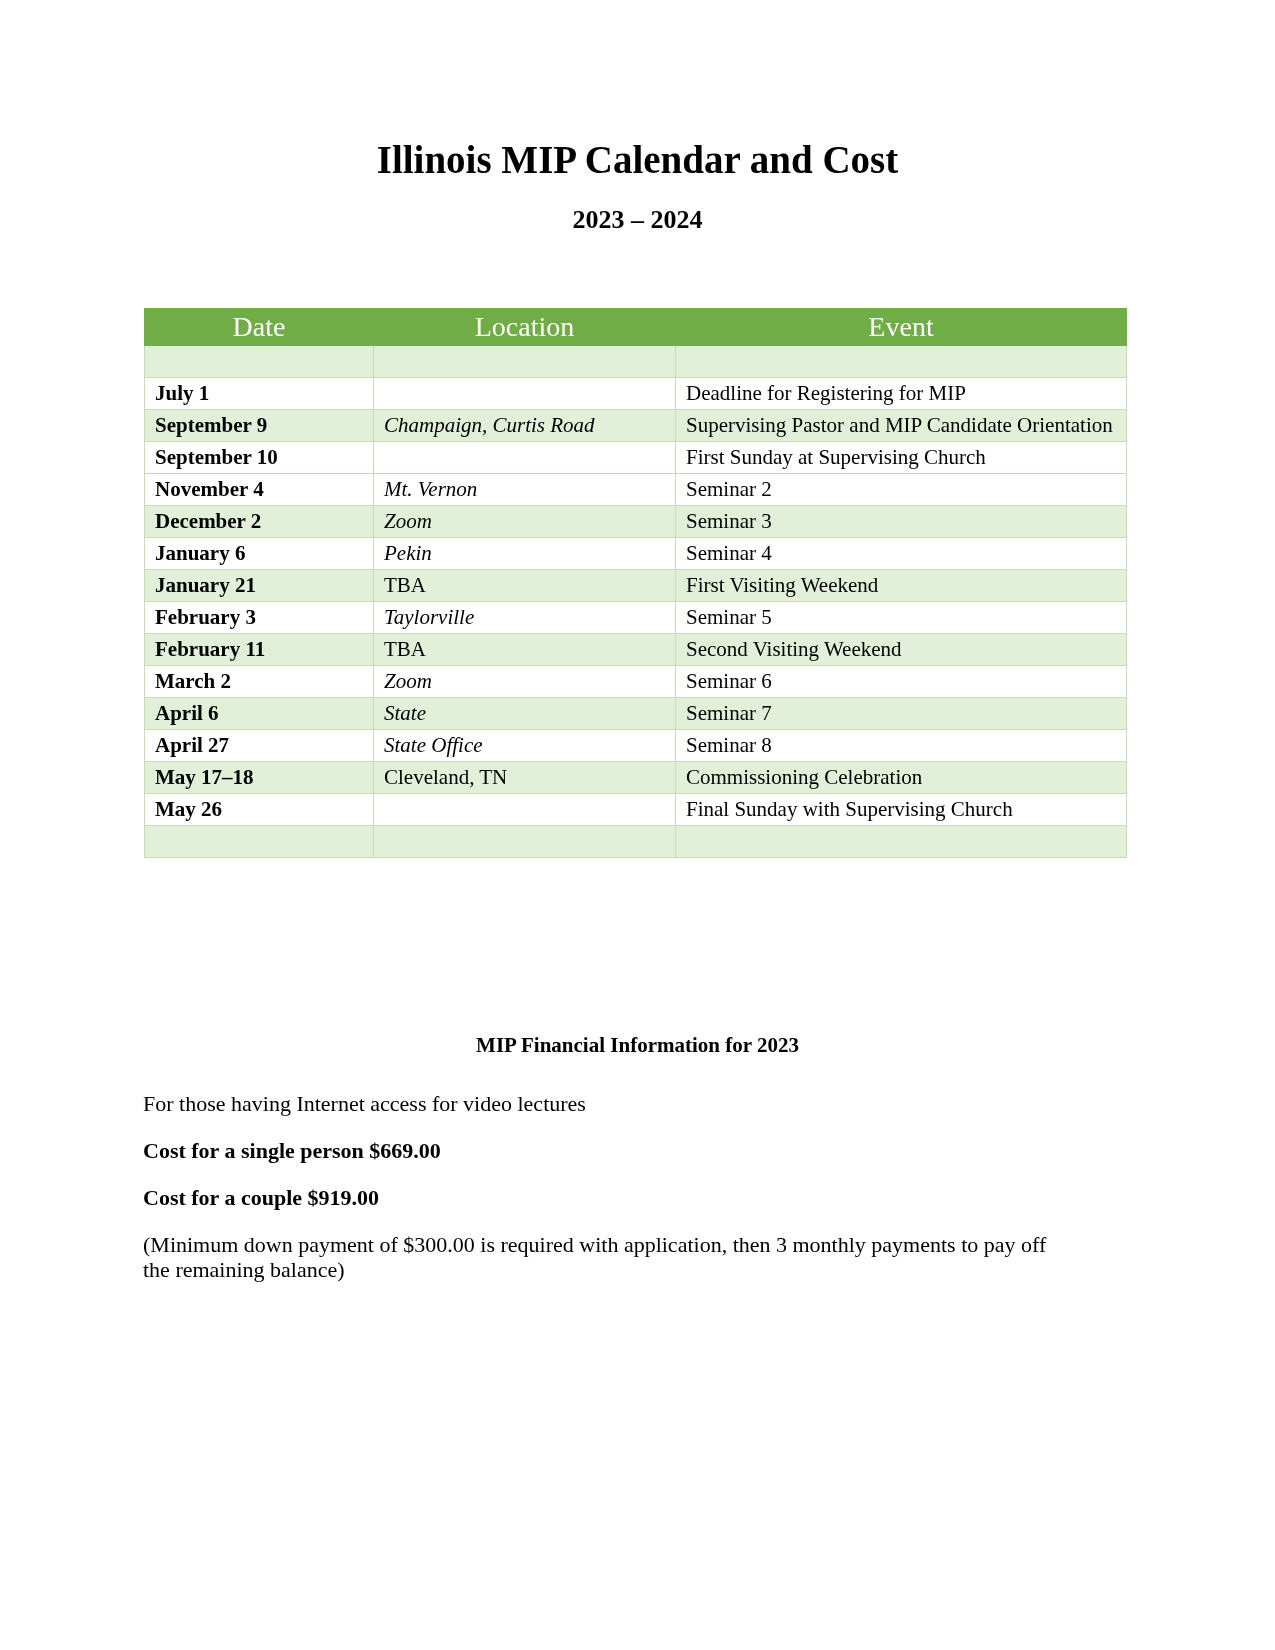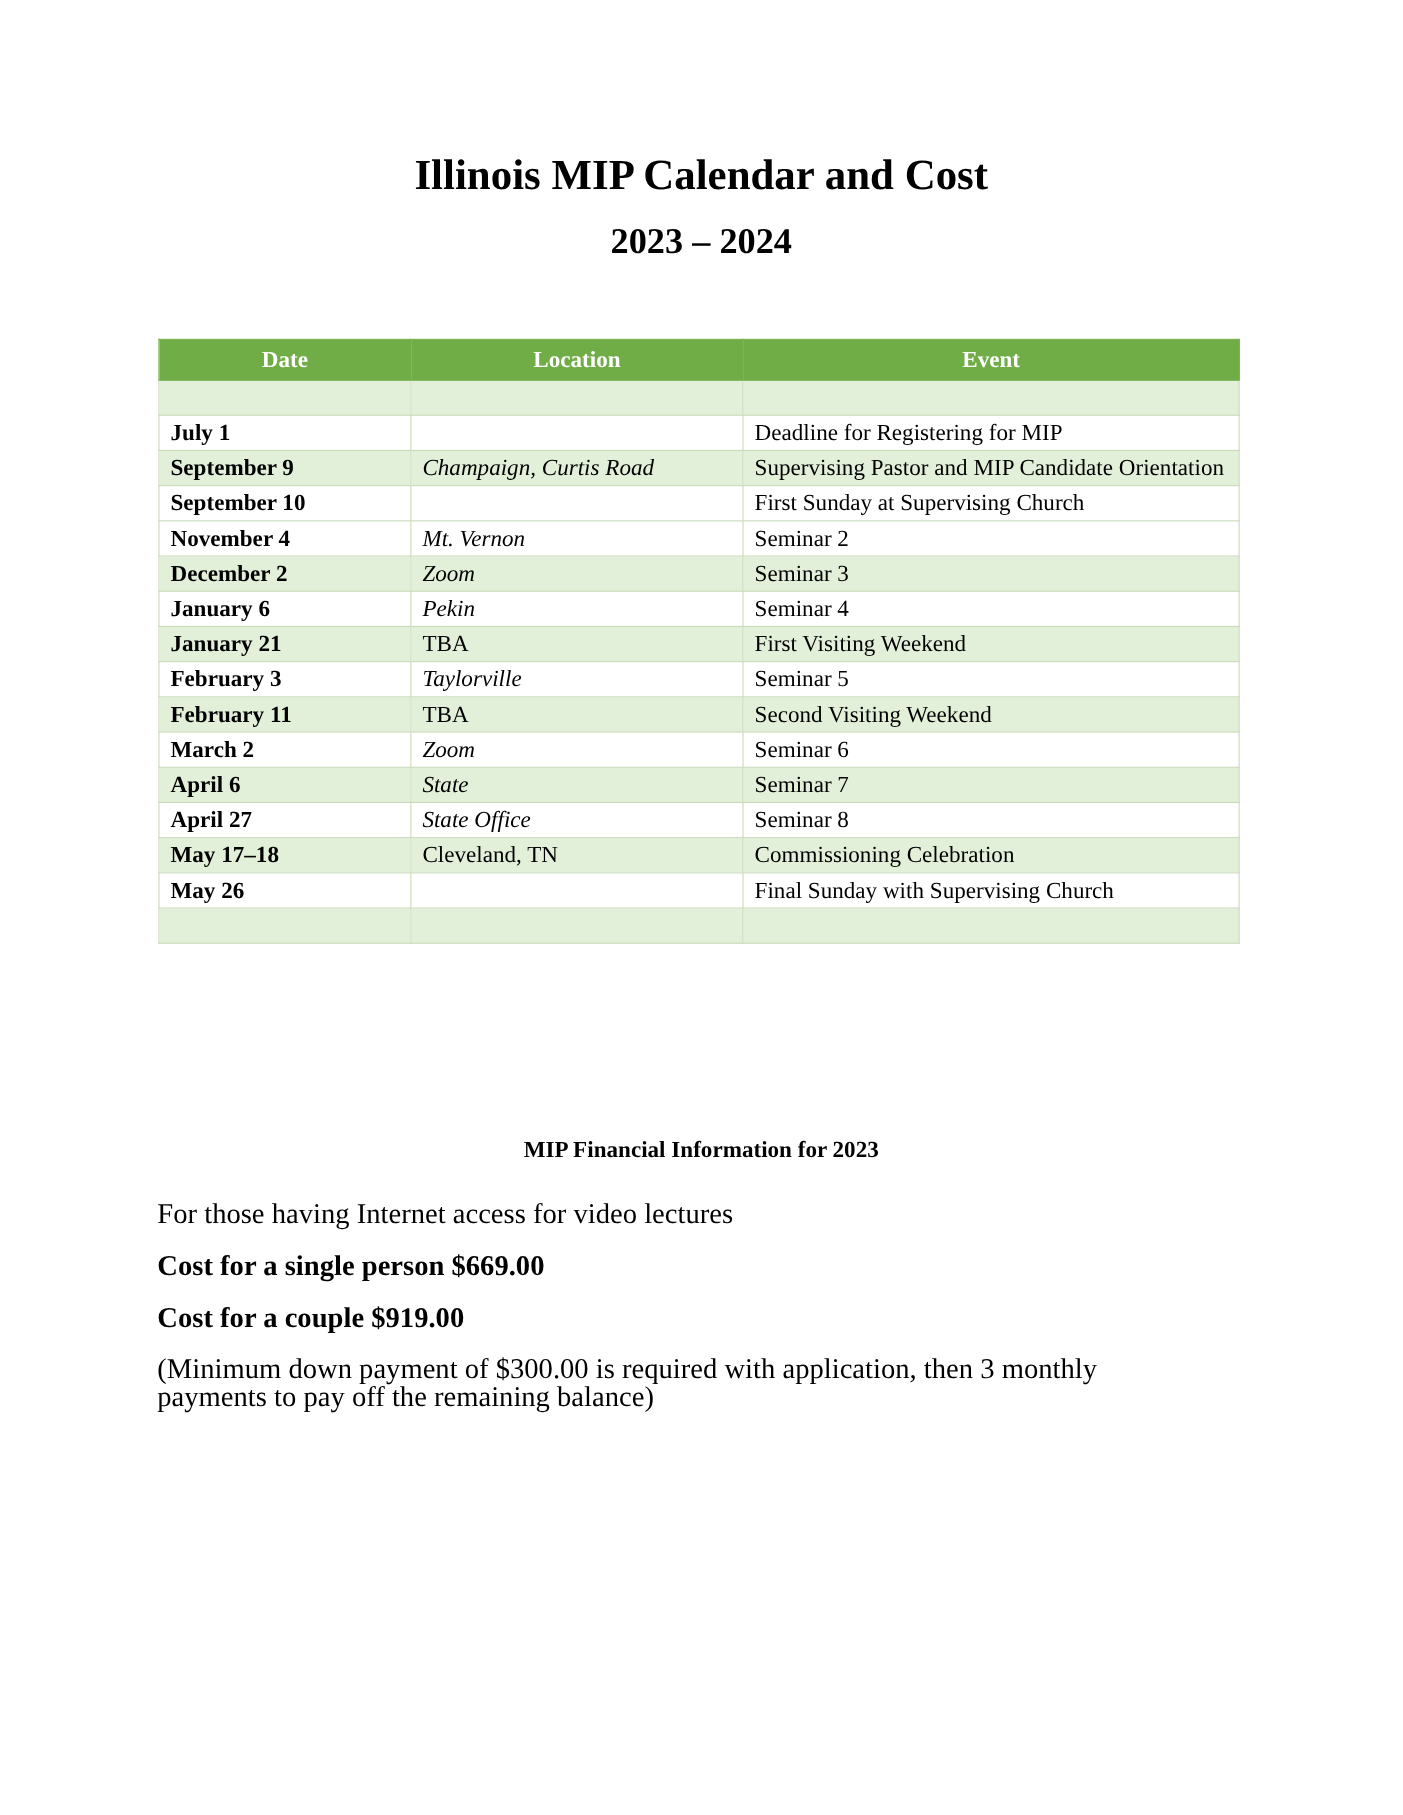--- a/index.html
+++ b/index.html
@@ -20,42 +20,42 @@
   
   h1.doc-title {
     margin: 142px 0 0 0;
     font-size: 39px;
     font-weight: bold;
     text-align: center;
     line-height: 36px;
   }
   h2.doc-subtitle {
     margin: 24px 0 0 0;
-    font-size: 33px;
+    font-size: 26px;
     font-weight: bold;
     text-align: center;
     line-height: 36px;
   }
 
   
   table.cal {
     border-collapse: collapse;
     table-layout: fixed;
     width: 982px;
     margin: 70px 0 0 144px;
     font-size: 21px;
   }
   col.w-date  { width: 229px; }
   col.w-loc   { width: 302px; }
   col.w-event { width: 451px; }
   table.cal th {
     background: #70ad47;
     color: #ffffff;
-    font-weight: bold;
-    font-size: 21px;
+    font-weight: normal;
+    font-size: 28px;
     height: 34px;
     text-align: center;
     border: 1px solid #70ad47;
     padding: 1px 6px;
   }
   table.cal td {
     border: 1px solid #c9dab8;
     padding: 1px 10px;
     height: 29px;
     line-height: 28px;
@@ -70,21 +70,21 @@
   
   h3.fin-heading {
     margin: 170px 0 0 0;
     font-size: 21px;
     font-weight: bold;
     text-align: center;
     line-height: 34px;
   }
   .fin p {
     margin: 22px 0 0 143px;
-    font-size: 26px;
+    font-size: 22px;
     line-height: 25px;
     max-width: 930px;
   }
   .fin p.first { margin-top: 29px; }
   .fin p.b { font-weight: bold; }
 </style>
 </head>
 <body>
 
 <div class="page">

